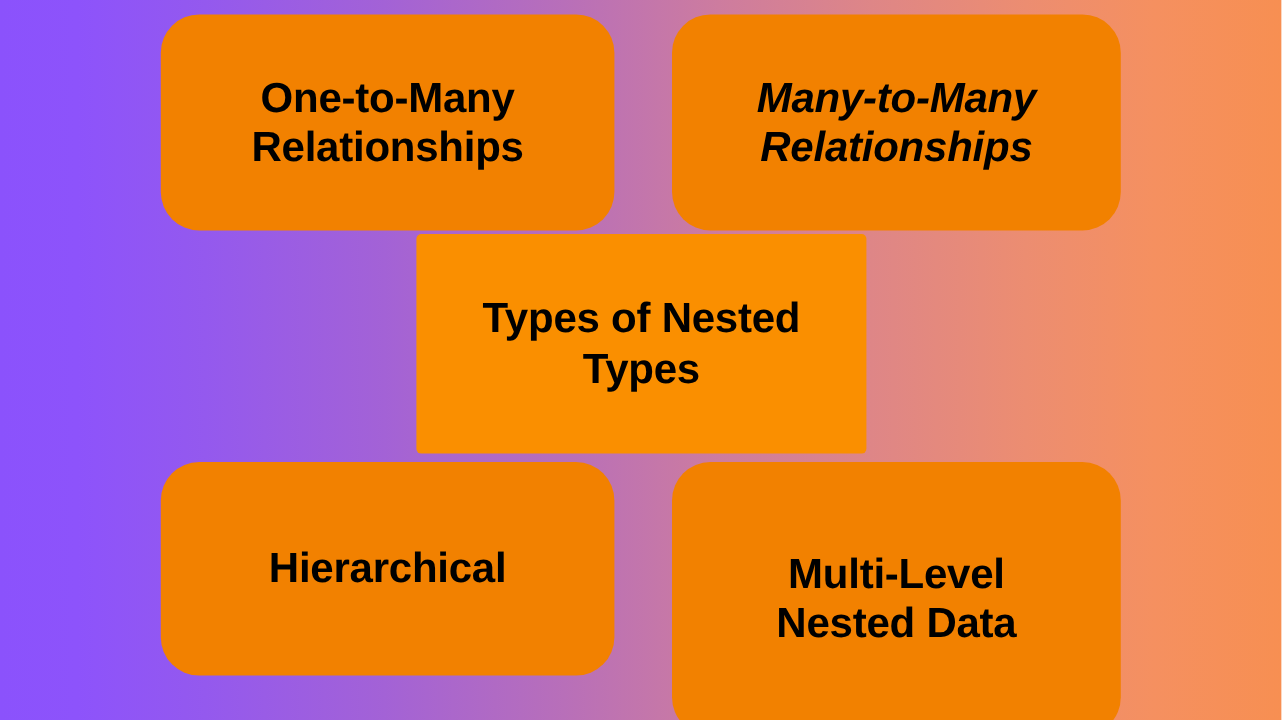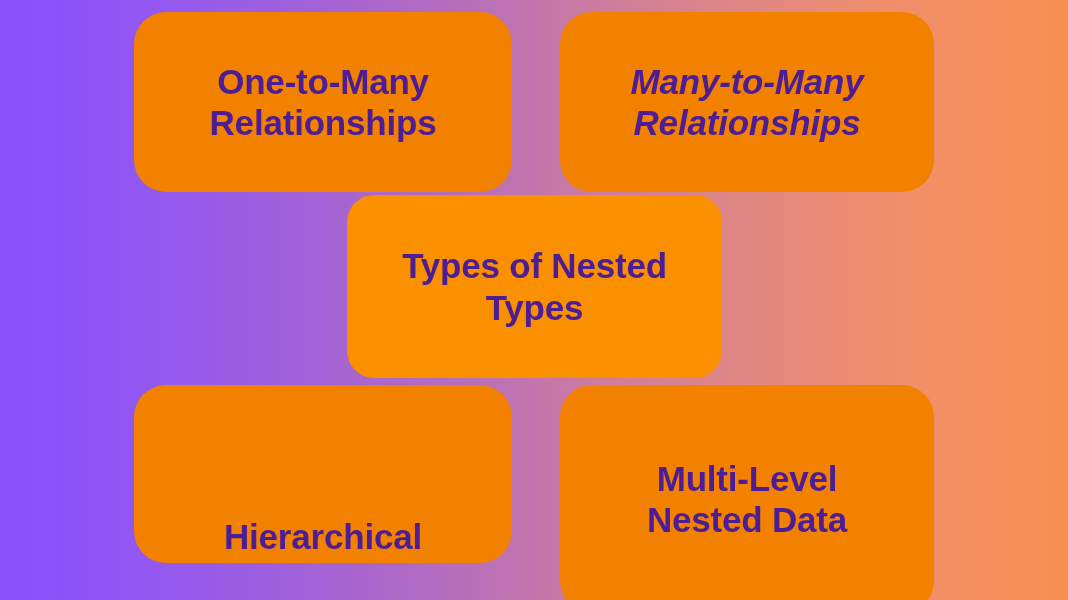--- a/index.html
+++ b/index.html
@@ -32,21 +32,21 @@
 
   .node {
     position: absolute;
     box-sizing: border-box;
     display: flex;
     align-items: center;
     justify-content: center;
     text-align: center;
     border-radius: 30px;
     background: #f28100;
-    color: #4c1d95;
+    color: #000000;
     font-family: "Liberation Sans", sans-serif;
     font-weight: bold;
     font-size: 35px;
     line-height: 1.18;
     letter-spacing: -0.2px;
     padding: 6px 14px;
     -webkit-font-smoothing: antialiased;
   }
 
   .node .label {
@@ -72,32 +72,31 @@
     border-radius: 32px;
     font-style: italic;
   }
 
   
   #node-types-of-nested-data {
     left: 347px;
     top: 195px;
     width: 375px;
     height: 183px;
-    border-radius: 27px;
+    border-radius: 4px;
     background: #fa8f00;
   }
 
   
   #node-hierarchical-structures {
     left: 134px;
     top: 385px;
     width: 378px;
     height: 178px;
     border-radius: 32px;
-    align-items: flex-end;
   }
 
   
   #node-multi-level-nested-data {
     left: 560px;
     top: 385px;
     width: 374px;
     height: 228px;
     border-radius: 32px;
   }

